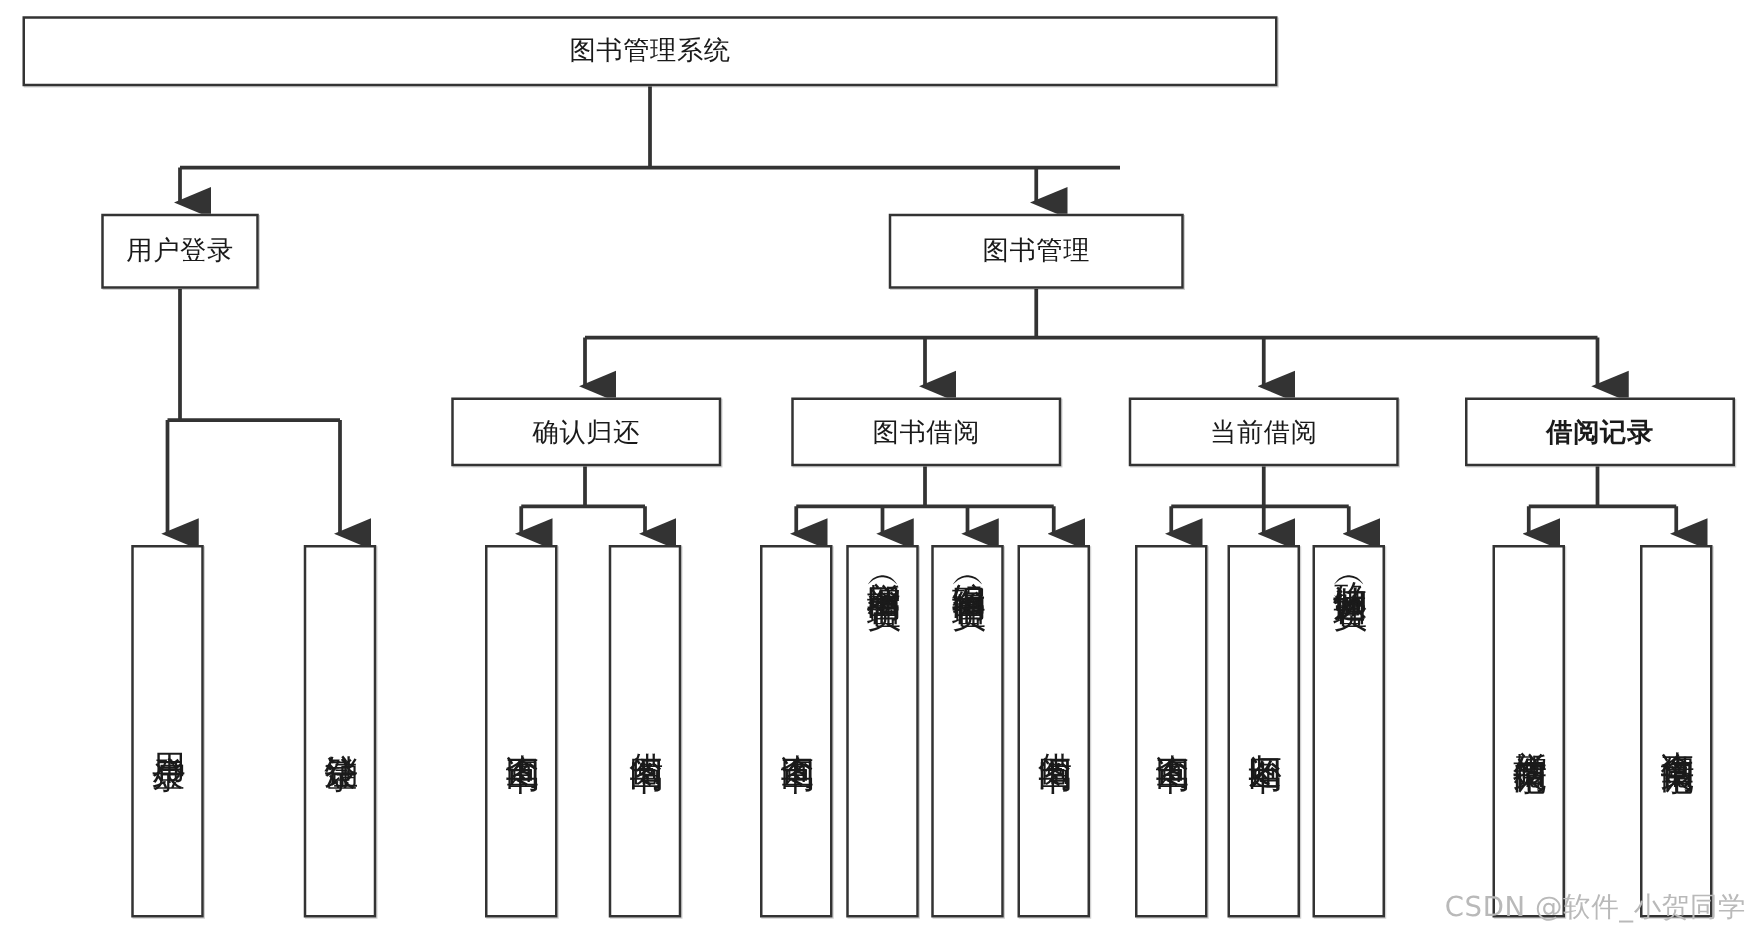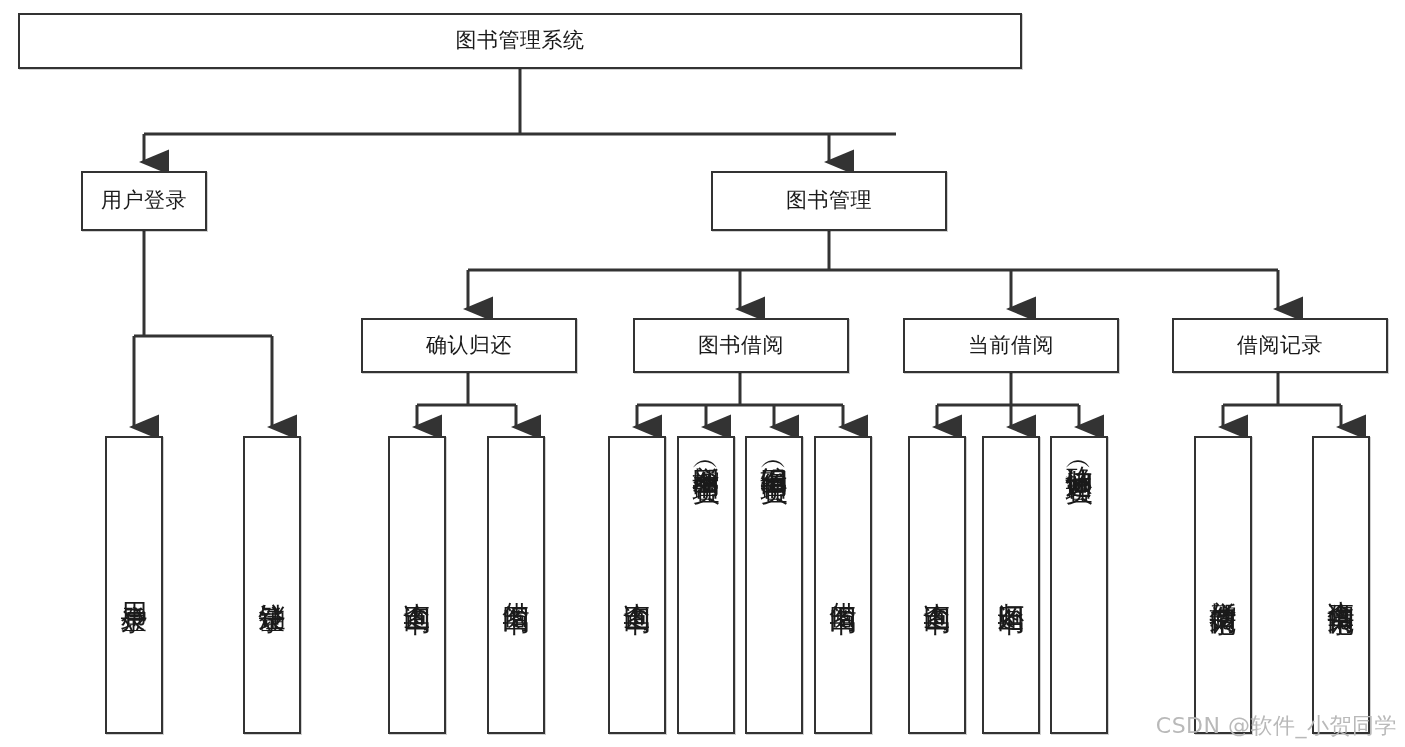--- a/index.html
+++ b/index.html
@@ -126,21 +126,21 @@
 
   <div class="node-box" style="left:361px;top:318px;width:216px;height:55px;">
     <div class="node-label-h">确认归还</div>
   </div>
   <div class="node-box" style="left:633px;top:318px;width:216px;height:55px;text-decoration:underline;">
     <div class="node-label-h">图书借阅</div>
   </div>
   <div class="node-box" style="left:903px;top:318px;width:216px;height:55px;">
     <div class="node-label-h">当前借阅</div>
   </div>
-  <div class="node-box" style="left:1172px;top:318px;width:216px;height:55px;">
+  <div class="node-box" style="left:1172px;top:318px;width:216px;height:55px;font-weight:bold;">
     <div class="node-label-h">借阅记录</div>
   </div>
 
   <div class="node-box" style="left:105px;top:436px;width:58px;height:298px;">
     <div class="node-label-v vcenter">用户登录</div>
   </div>
   <div class="node-box" style="left:243px;top:436px;width:58px;height:298px;">
     <div class="node-label-v vcenter">注销登录</div>
   </div>
   <div class="node-box" style="left:388px;top:436px;width:58px;height:298px;">

